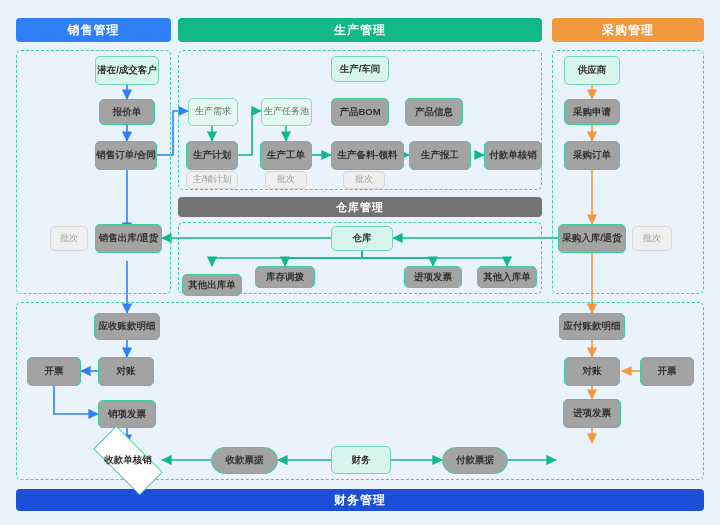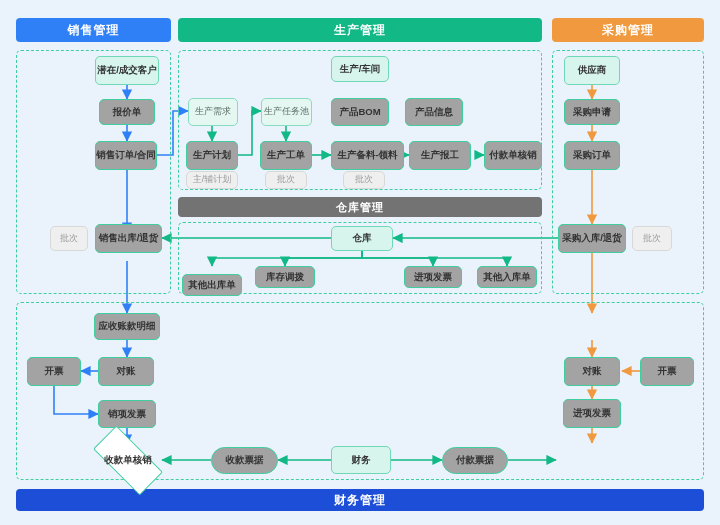--- a/index.html
+++ b/index.html
@@ -265,20 +265,23 @@
     <span>收款票据</span>
   </div>
 
   <div class="node mint" style="left:331px;top:446px;width:60px;height:28px;">
     <span>财务</span>
   </div>
 
   <div class="node" style="left:442px;top:447px;width:66px;height:27px;border-radius:14px;">
     <span>付款票据</span>
   </div>
+  <div class="node" style="left:559px;top:313px;width:66px;height:27px;">
+    <span>应付账款明细</span>
+  </div>
   <div class="node" style="left:564px;top:357px;width:56px;height:29px;">
     <span>对账</span>
   </div>
   <div class="node" style="left:640px;top:357px;width:54px;height:29px;">
     <span>开票</span>
   </div>
   <div class="node" style="left:563px;top:399px;width:58px;height:29px;">
     <span>进项发票</span>
   </div>
 

